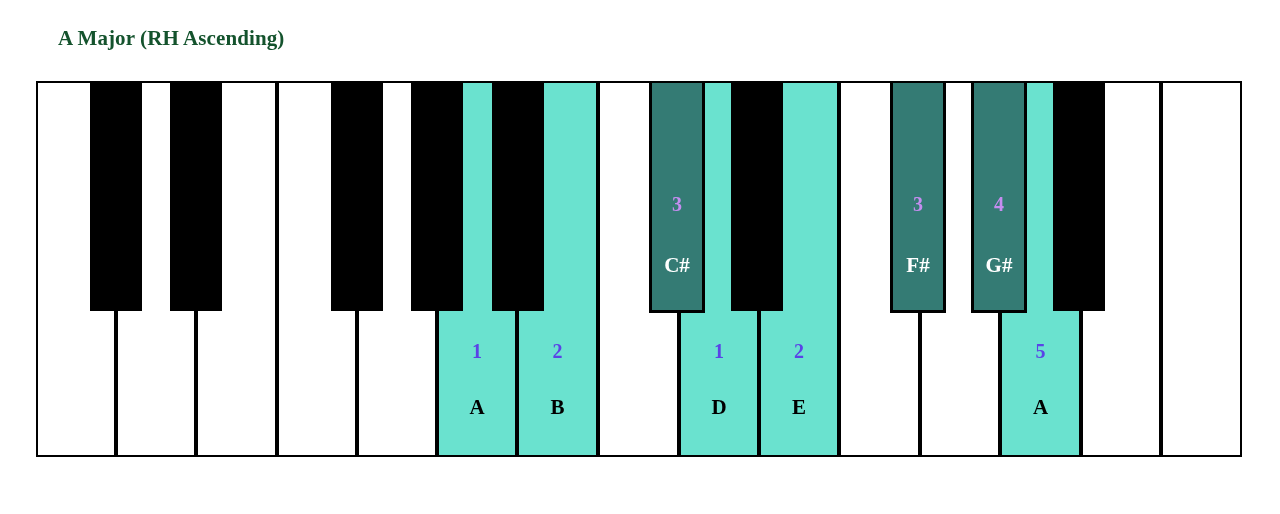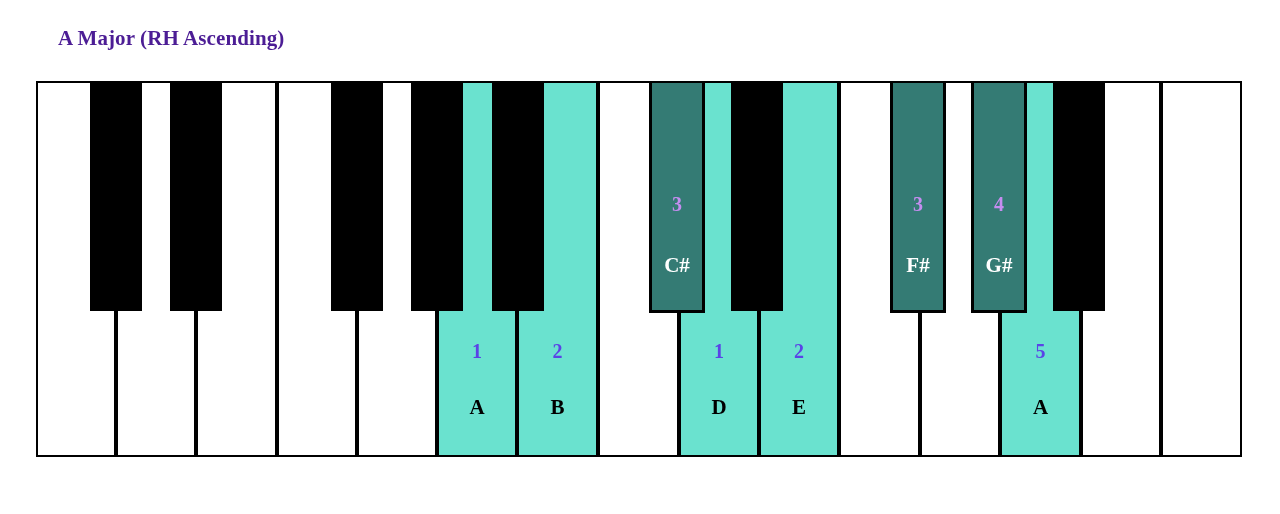--- a/index.html
+++ b/index.html
@@ -1,17 +1,17 @@
 <!DOCTYPE html>
 <html><head>
 <meta charset="utf-8">
 <style>
   html, body { margin: 0; padding: 0; background: #ffffff; }
   body { width: 1280px; height: 514px; position: relative; overflow: hidden; font-family: "Liberation Serif", "DejaVu Serif", serif; }
-  .title { position: absolute; left: 58px; top: 26px; font-size: 21px; font-weight: bold; color: #4c1d95; letter-spacing: 0.1px; }
+  .title { position: absolute; left: 58px; top: 26px; font-size: 21px; font-weight: bold; color: #14532d; letter-spacing: 0.1px; }
   .keyboard { position: absolute; left: 36px; top: 81px; width: 1206px; height: 376px; border: 2px solid #000; box-sizing: border-box; background: #fff; }
   .white-key { position: absolute; top: 0; height: 100%; box-sizing: border-box; border-right: 4px solid #000; background: #ffffff; }
   .white-key.last { border-right: none; }
   .white-key.hl { background: #6ae2cf; }
   .black-key { position: absolute; top: 0; height: 228px; background: #000; box-sizing: border-box; z-index: 2; }
   .black-key.hl { background: #347b74; border: 3px solid #000; border-top: none; height: 230px; }
   .finger { position: absolute; left: 0; right: 0; text-align: center; font-weight: bold; font-size: 20px; }
   .note { position: absolute; left: 0; right: 0; text-align: center; font-weight: bold; font-size: 21px; }
   .white-key .finger { top: 257px; color: #5a43e6; }
   .white-key .note { top: 312px; color: #000; }

